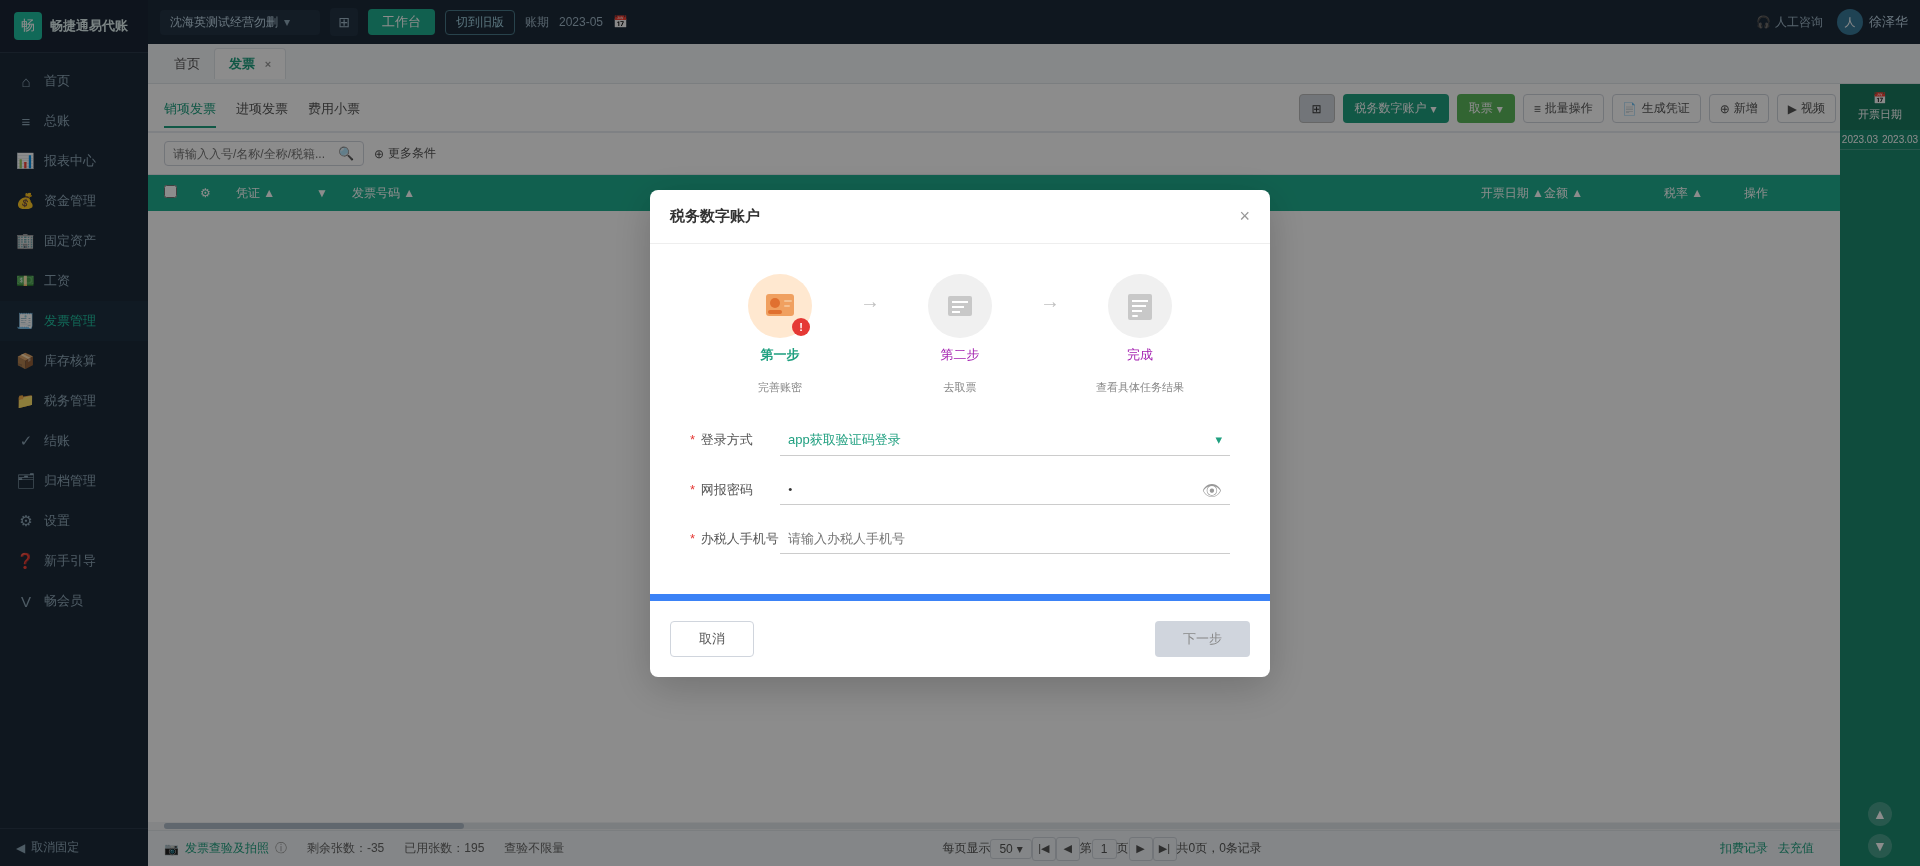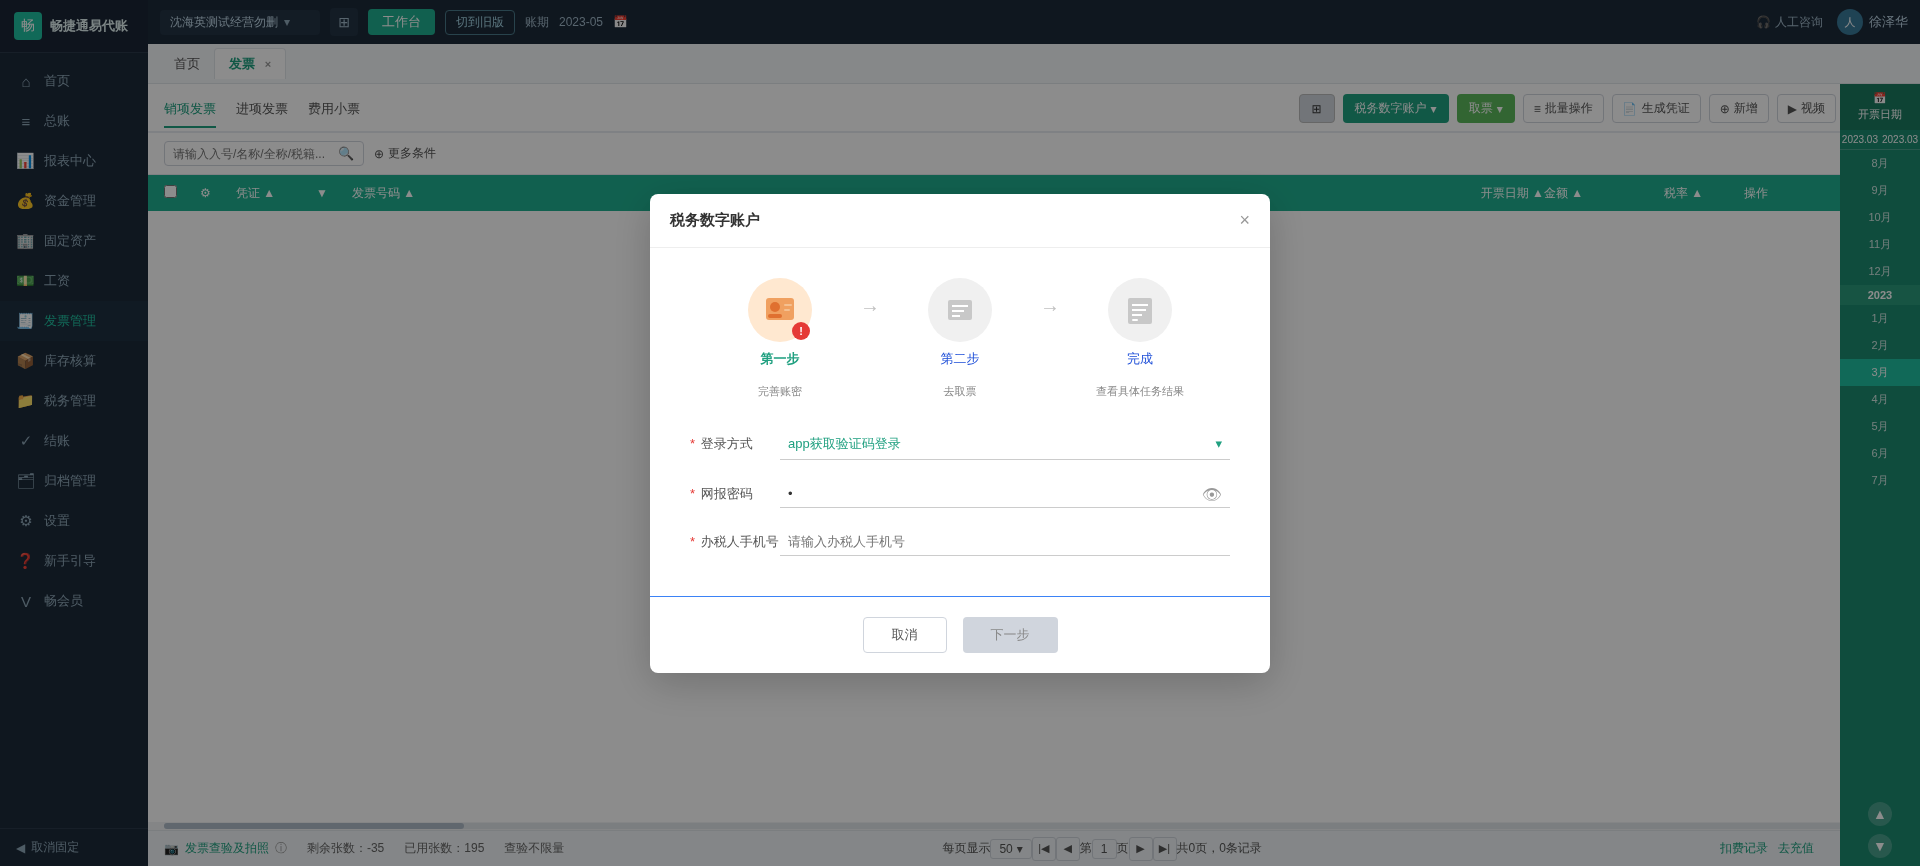--- a/index.html
+++ b/index.html
@@ -85,35 +85,35 @@
     
     .steps-container { display: flex; align-items: flex-start; justify-content: center; padding: 30px 40px 20px; gap: 0; }
     .step { display: flex; flex-direction: column; align-items: center; width: 120px; }
     .step-icon-wrap { width: 64px; height: 64px; border-radius: 50%; display: flex; align-items: center; justify-content: center; position: relative; }
     .step-icon-wrap.active-step { background: #ffe8d0; }
     .step-icon-wrap.inactive-step { background: #f0f0f0; }
     .step-badge { position: absolute; bottom: 2px; right: 2px; width: 18px; height: 18px; background: #e53935; border-radius: 50%; display: flex; align-items: center; justify-content: center; color: white; font-size: 11px; font-weight: bold; }
     .step-arrow { display: flex; align-items: center; color: #c0c0c0; font-size: 20px; margin-top: 16px; width: 60px; justify-content: center; }
     .step-label { font-size: 13px; margin-top: 8px; }
     .step-label.active { color: #20a080; font-weight: bold; }
-    .step-label.inactive { color: #1d4ed8; }
+    .step-label.inactive { color: #a21caf; }
     .step-sublabel { font-size: 11px; color: #888; margin-top: 16px; text-align: center; }
 
     
     .modal-form { padding: 10px 40px 20px; }
     .form-row { display: flex; align-items: center; margin-bottom: 20px; }
     .form-label { width: 90px; font-size: 13px; color: #555; flex-shrink: 0; }
     .form-label .required { color: #e53935; margin-right: 2px; }
-    .form-control { flex: 1; border: none; border-bottom: 1px solid #ccc; padding: 6px 8px; font-size: 13px; outline: none; color: #333; background: transparent; }
+    .form-control { flex: 1; border: none; border-bottom: 1px solid #ccc; padding: 6px 8px; font-size: 13px; outline: none; color: #333; background: transparent; font-family: Liberation Serif, serif; }
     .form-select { flex: 1; border: none; border-bottom: 1px solid #ccc; padding: 6px 8px; font-size: 13px; color: #20a080; background: transparent; display: flex; align-items: center; justify-content: space-between; cursor: pointer; }
     .form-select .chevron-down { color: #20a080; }
     .eye-icon { position: absolute; right: 8px; top: 50%; transform: translateY(-50%); color: #999; cursor: pointer; font-size: 16px; }
 
     
-    .modal-footer { display: flex; justify-content: center; gap: 16px; padding: 20px; border-top: 1px solid #3b82f6; }
+    .modal-footer { display: flex; justify-content: space-between; gap: 16px; padding: 20px; border-top: 7px solid #3b82f6; }
     .btn-cancel { background: white; border: 1px solid #d0d5dd; border-radius: 4px; padding: 8px 28px; font-size: 13px; color: #555; cursor: pointer; }
     .btn-next { background: #d0d5dd; border: none; border-radius: 4px; padding: 8px 28px; font-size: 13px; color: #888; cursor: pointer; }
   </style>
 </head>
 <body>
 
 <div class="app-container">
 
   <div class="sidebar">
     <div class="sidebar-logo">
@@ -321,35 +321,20 @@
 
       <div class="right-panel">
         <div style="background:#1a7a60; width:100%; padding:8px 4px; text-align:center; color:white; font-size:11px; cursor:pointer; display:flex; flex-direction:column; align-items:center; gap:2px;">
           <span>📅</span>
           <span>开票日期</span>
         </div>
         <div style="display:flex; width:100%; justify-content:center; gap:4px; padding:4px; background:#1d8a70; border-bottom:1px solid rgba(255,255,255,0.2);">
           <div style="color:white; font-size:10px; text-align:center;">2023.03</div>
           <div style="color:white; font-size:10px; text-align:center;">2023.03</div>
         </div>
-        <div style="width:100%; display:flex; flex-direction:column; align-items:center; background:#1d8a70;">
-          <div class="period-item">8月</div>
-          <div class="period-item">9月</div>
-          <div class="period-item">10月</div>
-          <div class="period-item">11月</div>
-          <div class="period-item">12月</div>
-          <div style="background:#2a9a7a; color:white; font-size:11px; width:100%; text-align:center; padding:4px; font-weight:bold;">2023</div>
-          <div class="period-item">1月</div>
-          <div class="period-item">2月</div>
-          <div class="period-item current">3月</div>
-          <div class="period-item">4月</div>
-          <div class="period-item">5月</div>
-          <div class="period-item">6月</div>
-          <div class="period-item">7月</div>
-        </div>
         <div style="margin-top:auto; width:100%; display:flex; flex-direction:column; align-items:center; background:#1d8a70; padding:4px 0;">
           <div style="width:24px; height:24px; background:rgba(255,255,255,0.2); border-radius:50%; display:flex; align-items:center; justify-content:center; color:white; font-size:14px; cursor:pointer; margin:4px 0;">▲</div>
           <div style="width:24px; height:24px; background:rgba(255,255,255,0.2); border-radius:50%; display:flex; align-items:center; justify-content:center; color:white; font-size:14px; cursor:pointer; margin:4px 0;">▼</div>
         </div>
       </div>
     </div>
   </div>
 </div>
 
 <div class="modal-overlay">

